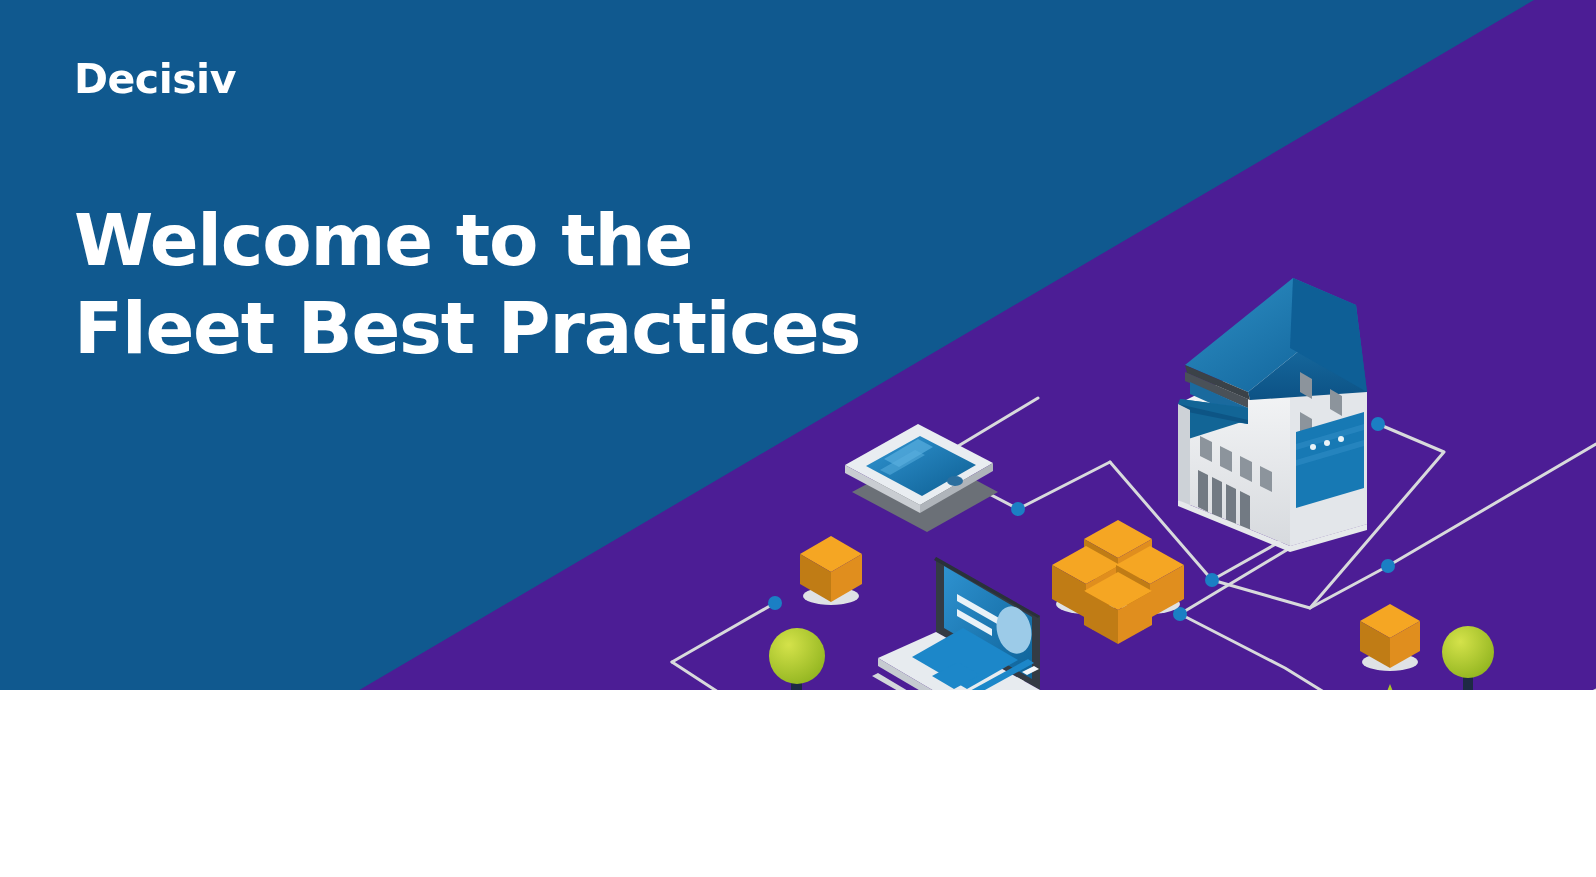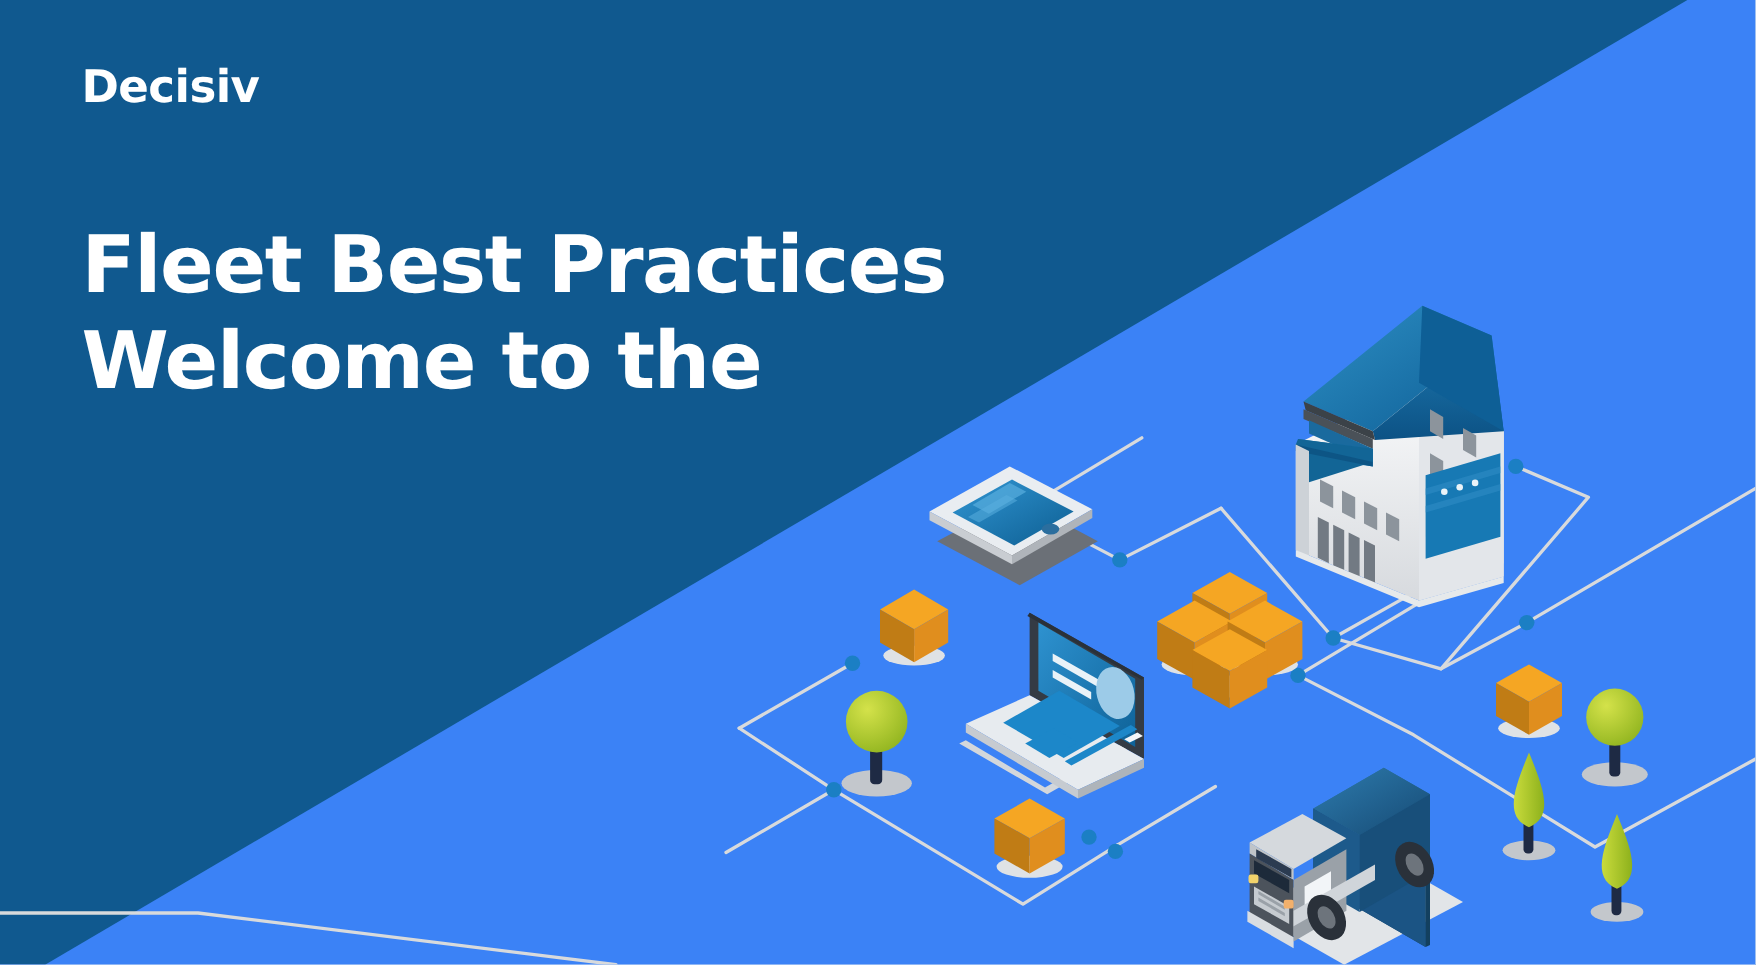--- a/index.html
+++ b/index.html
@@ -5,22 +5,22 @@
 <style>
   * { margin:0; padding:0; box-sizing:border-box; }
   html, body {
     width:1596px; height:877px;
     overflow:hidden;
     background:#ffffff;
     font-family:"Liberation Sans", sans-serif;
   }
   #slide {
     position:relative;
-    width:1596px; height:877px;
-    background:#3b82f6;
+    width:1596px; height:690px;
+    background:#4c1d95;
     overflow:hidden;
   }
 
   
   #blue-panel {
     position:absolute;
     left:0; top:0;
     width:1596px; height:877px;
     background:#10598F;
     clip-path: polygon(0 0, 1534px 0, 41px 877px, 0 877px);
@@ -371,17 +371,17 @@
         <ellipse cx="1286" cy="786" rx="7" ry="11" fill="#6D747C" transform="rotate(-30 1286 786)"></ellipse>
       </g>
     </svg>
   </div>
 
   <div id="logo">
     <span id="logo-text">Decisiv</span>
   </div>
 
   <div id="headline">
+    <div class="hl-line">Welcome to the</div>
     <div class="hl-line">Fleet Best Practices</div>
-    <div class="hl-line">Welcome to the</div>
   </div>
 
 </div>
 
 </body></html>

